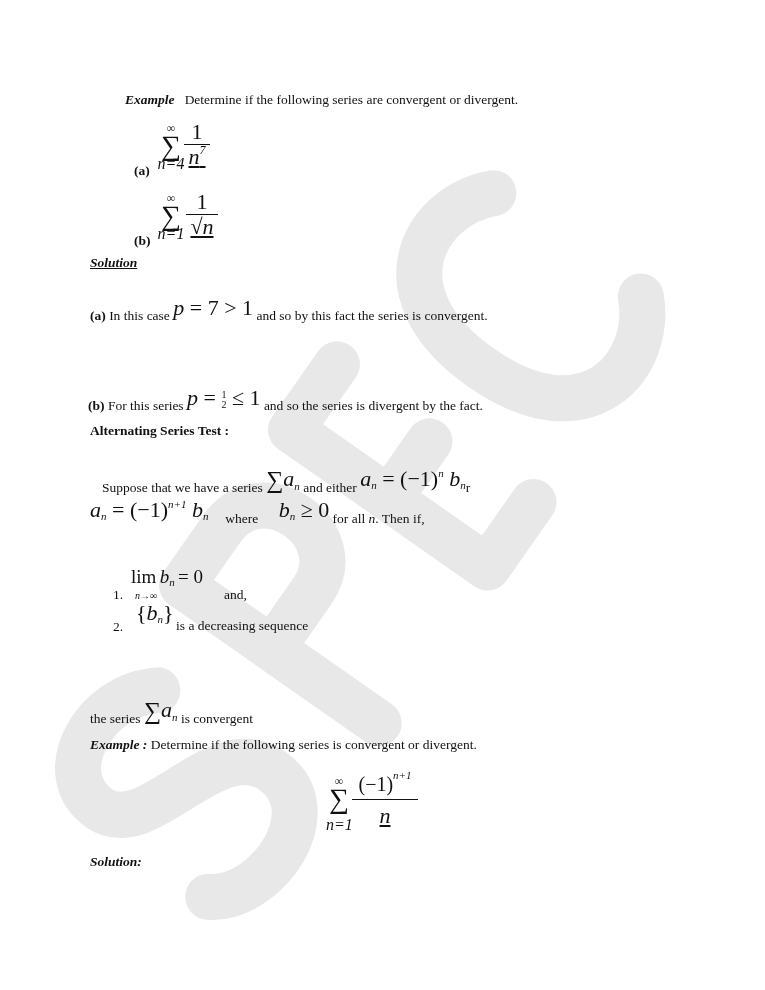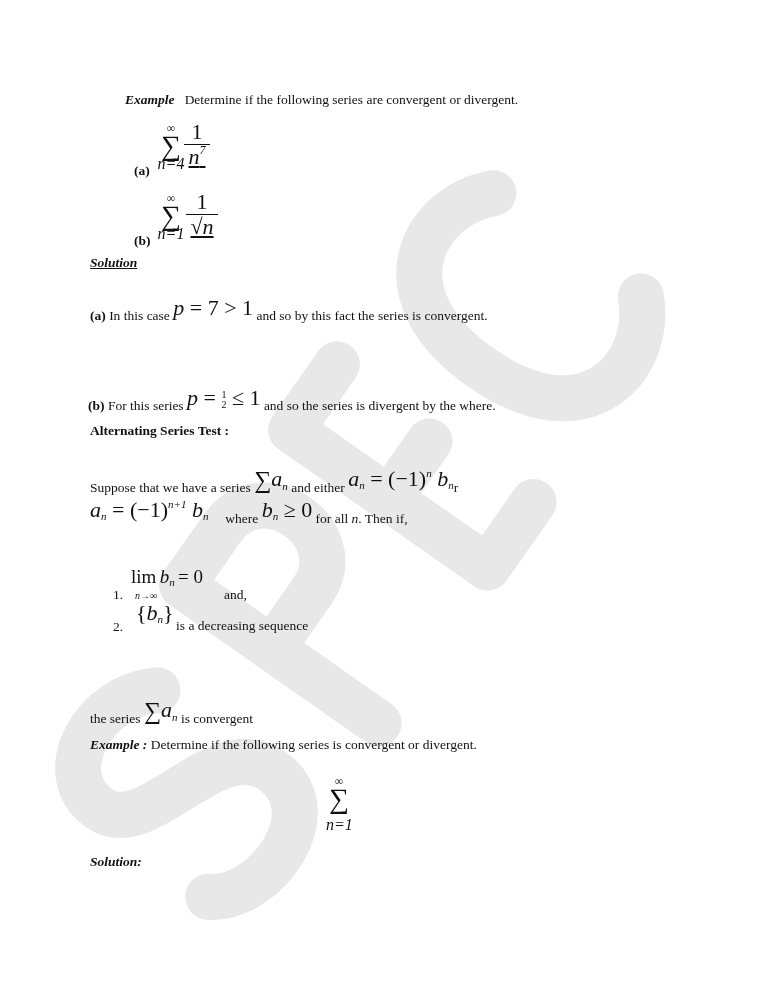--- a/index.html
+++ b/index.html
@@ -84,36 +84,36 @@
     <span class="math big" style="position:relative; top:-5px;"><span class="mi">p</span> = 7 &gt; 1</span>
     <span>and so by this fact the series is convergent.</span>
   </div>
 
   <div class="line" style="left:88px; top:378px;margin-top:12px;">
     <span class="b">(b)</span>
     <span>For this series</span>
     <span class="math big" style="position:relative; top:-5px;"><span class="mi">p</span> =
       <span style="display:inline-block; font-size:10px; line-height:10px; text-align:center; vertical-align:middle;"><span>1</span><br><span>2</span></span>
       <span>≤ 1</span></span>
-    <span>and so the series is divergent by the where.</span>
+    <span>and so the series is divergent by the fact.</span>
   </div>
 
   <div class="line b" style="left:90px; top:423px;">Alternating Series Test :</div>
 
-  <div class="line" style="left:90px; top:471px;">
+  <div class="line" style="left:102px; top:471px;">
     <span>Suppose that we have a series</span>
     <span class="big" style="font-size:24px; position:relative; top:-4px;">∑</span><span class="mi big" style="position:relative; top:-6px;">a</span><span class="sub" style="top:-2px;">n</span>
     <span>and either</span>
     <span class="math big" style="position:relative; top:-6px;"><span class="mi">a</span><span class="sub">n</span> <span>= (−1)</span><span class="sup">n</span> <span class="mi">b</span><span class="sub">n</span></span><span>r</span>
   </div>
 
   <div class="line" style="left:90px; top:503px;">
     <span class="math big" style="position:relative; top:-6px;"><span class="mi">a</span><span class="sub">n</span> <span>= (−1)</span><span class="sup">n+1</span> <span class="mi">b</span><span class="sub">n</span></span>
     &nbsp;&nbsp;&nbsp;&nbsp;<span>where</span>
-    <span class="math big" style="position:relative; top:-6px;"><span class="mi">b</span><span class="sub">n</span> <span>≥ 0</span></span>
+    <span class="math big" style="position:relative; top:-6px;margin-left:17px;"><span class="mi">b</span><span class="sub">n</span> <span>≥ 0</span></span>
     <span>for all</span>
     <span class="i">n</span><span>.  Then if,</span>
   </div>
 
   <div class="line" style="left:113px; top:587px;">1.</div>
   <div class="line" style="left:131px; top:566px;">
     <span class="math" style="font-size:19px;">lim</span>
     <span class="math mi" style="font-size:19px;">b</span><span class="sub">n</span>
     <span class="math" style="font-size:19px;">= 0</span>
   </div>
@@ -135,15 +135,20 @@
   <div class="line" style="left:90px; top:737px;">
     <span class="bi">Example :</span>
     <span>Determine if the following series is convergent or divergent.</span>
   </div>
 
   <div class="sumblock" style="left:326px; top:775px; width:26px;">
     <span class="inf">∞</span>
     <span class="sig">∑</span>
     <span class="lim" style="margin-top:8px;">n=1</span>
   </div>
+  <div class="frac" style="left:352px; top:772px; width:66px;">
+    <span class="num" style="font-size:20px;"><span>(−1)</span><span style="font-size:11px; font-style:italic; position:relative; top:-12px;">n+1</span></span>
+    <span class="bar"></span>
+    <span class="den" style="margin-top:4px;">n</span>
+  </div>
 
   <div class="line bi" style="left:90px; top:854px;font-family:Liberation Serif, serif;">Solution:</div>
 </div>
 
 </body></html>

